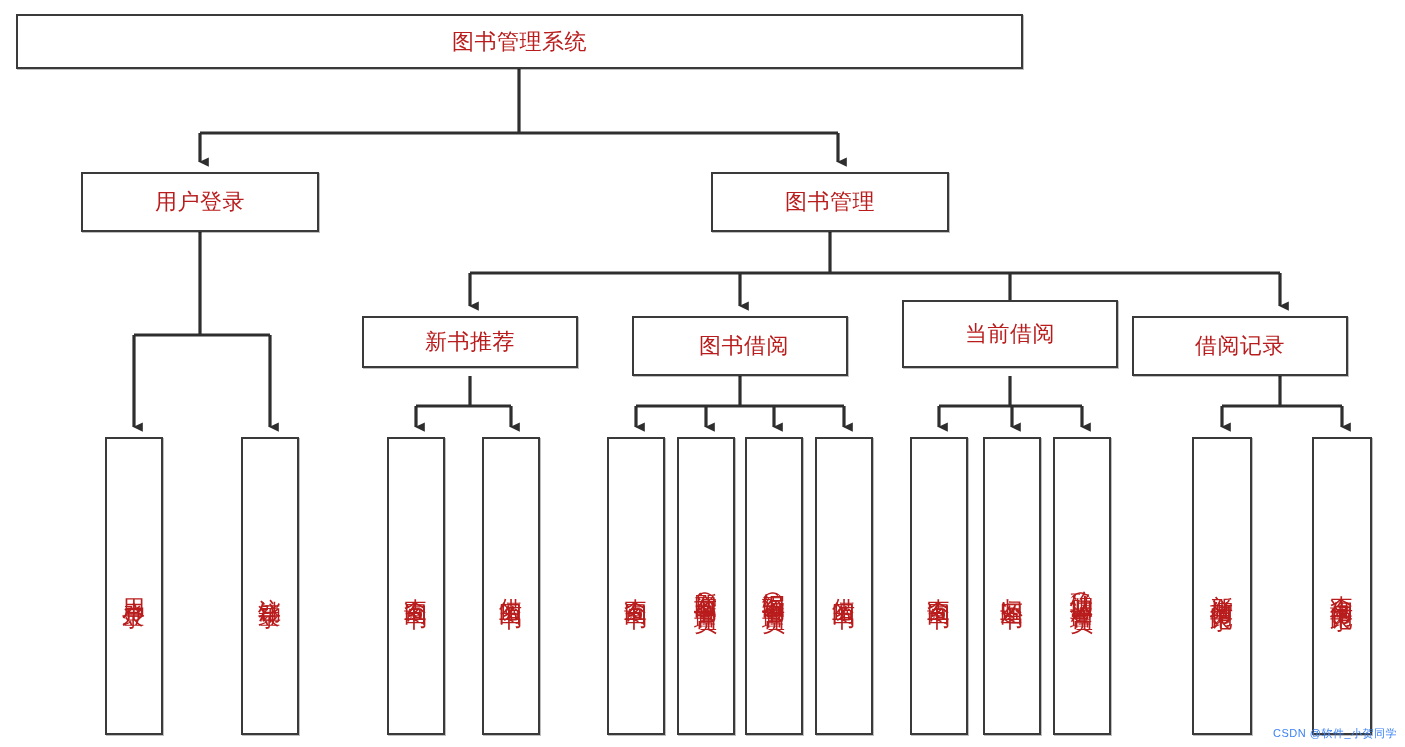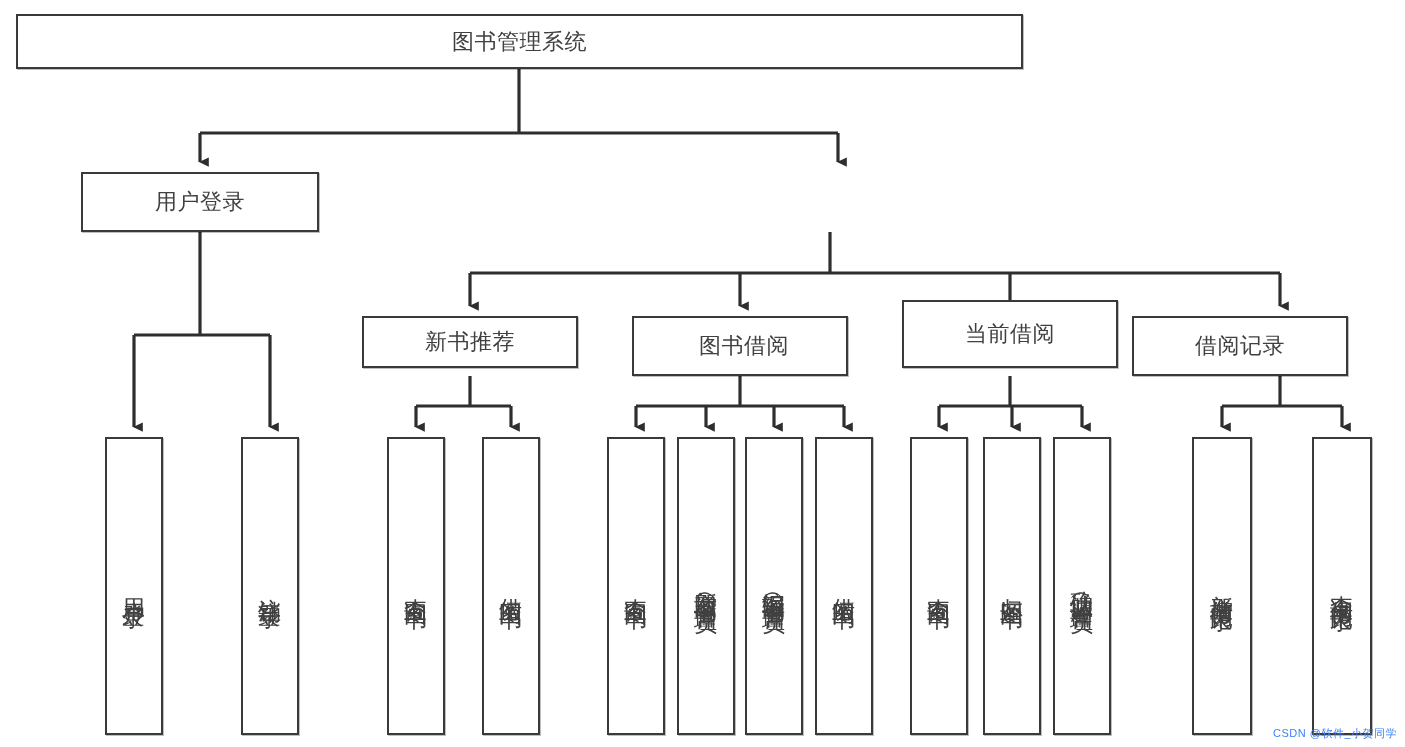--- a/index.html
+++ b/index.html
@@ -12,21 +12,21 @@
   svg#flow{position:absolute;left:0;top:0;width:1405px;height:747px;}
   .node-box{
     position:absolute;
     background:#ffffff;
     border:2px solid #3a3a3a;
     box-sizing:border-box;
     box-shadow:1px 1px 0 rgba(0,0,0,0.25);
     display:flex;align-items:center;justify-content:center;
   }
   .node-label{
-    color:#404040;
+    color:#b91c1c;
     font-size:22px;
     line-height:1.18;
     letter-spacing:0.5px;
     white-space:nowrap;
     text-align:center;
     user-select:none;
   }
   .node-box.vertical .node-label{
     writing-mode:vertical-rl;
     text-orientation:upright;
@@ -100,20 +100,23 @@
     </g>
   </svg>
 
   <div class="node-box" style="left: 16px; top: 14px; width: 1007px; height: 55px;">
     <span class="node-label">图书管理系统</span>
   </div>
 
   <div class="node-box" style="left: 81px; top: 172px; width: 238px; height: 60px;">
     <span class="node-label">用户登录</span>
   </div>
+  <div class="node-box" style="left: 711px; top: 172px; width: 238px; height: 60px;">
+    <span class="node-label">图书管理</span>
+  </div>
 
   <div class="node-box" style="left: 362px; top: 316px; width: 216px; height: 52px;">
     <span class="node-label">新书推荐</span>
   </div>
   <div class="node-box" style="left: 632px; top: 316px; width: 216px; height: 60px; padding-left: 8px;">
     <span class="node-label">图书借阅</span>
   </div>
   <div class="node-box" style="left: 902px; top: 300px; width: 216px; height: 68px;">
     <span class="node-label">当前借阅</span>
   </div>

